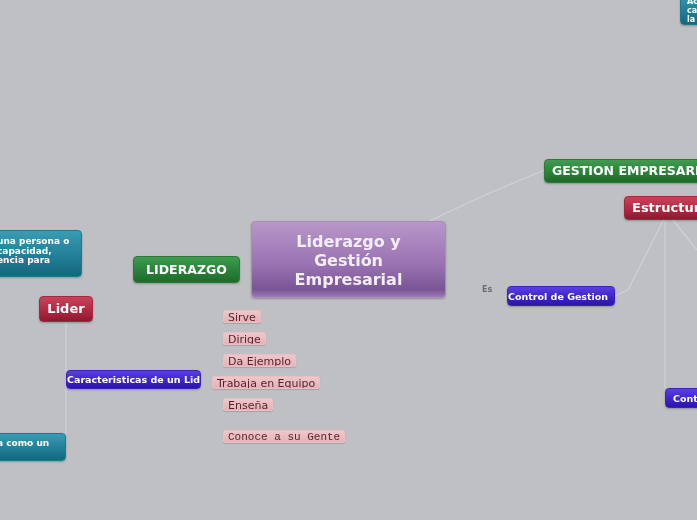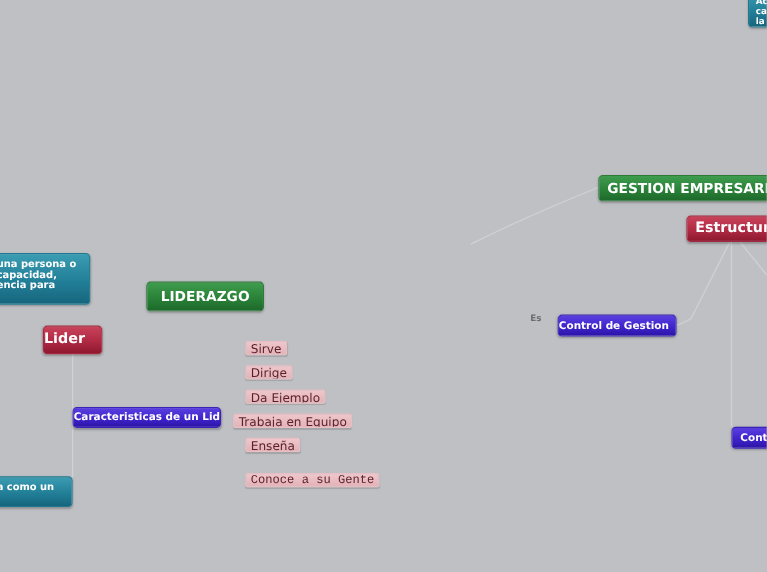--- a/index.html
+++ b/index.html
@@ -56,20 +56,21 @@
     .node-green {
       background: linear-gradient(to bottom, #3f9c4e 0%, #2a8238 55%, #1e6a2b 100%);
       border: 1px solid #2d7a38;
       font-size: 12.5px;
       text-align: center;
     }
     .node-red {
       background: linear-gradient(to bottom, #c8425a 0%, #b02a44 55%, #8e1830 100%);
       border: 1px solid #a6283e;
       font-size: 13px;
+      text-align: center;
     }
     .node-blue {
       background: linear-gradient(to bottom, #5a3fe0 0%, #4024cc 55%, #2d14a8 100%);
       border: 1px solid #3b22b8;
       font-size: 9.5px;
     }
     .node-teal {
       background: linear-gradient(to bottom, #3a9cb2 0%, #227f98 55%, #16667d 100%);
       border: 1px solid #1f7890;
       font-size: 9px;
@@ -117,20 +118,23 @@
 
 
   <div class="node node-teal" style="left:680px; top:-8px; width:40px; height:33px; padding:4px 6px; font-size:8px; line-height:9px;">Ac
 ca
 la</div>
 
   <div class="node node-green" style="left:544px; top:159px; width:160px; height:24px; line-height:22px; text-align:left; padding-left:7px;">GESTION EMPRESARI</div>
 
   <div class="node node-red" style="left:624px; top:196px; width:90px; height:24px; line-height:22px; text-align:left; padding-left:7px;">Estructura</div>
 
+  <div class="node node-purple-central" style="left:251px; top:221px; width:195px; height:77px;">Liderazgo y
+Gestión
+Empresarial</div>
 
   <div class="node node-green" style="left:133px; top:256px; width:107px; height:27px; line-height:25px;">LIDERAZGO</div>
 
   <div class="node node-teal" style="left:-10px; top:230px; width:92px; height:47px; padding:6px 6px 4px 6px;">una persona o
  capacidad,
 encia para</div>
 
   <div class="node node-red" style="left:39px; top:296px; width:54px; height:26px; line-height:24px;">Lider</div>
 
   <span class="label-plain" style="left:470px; top:285px;padding-left:12px;">Es</span>

